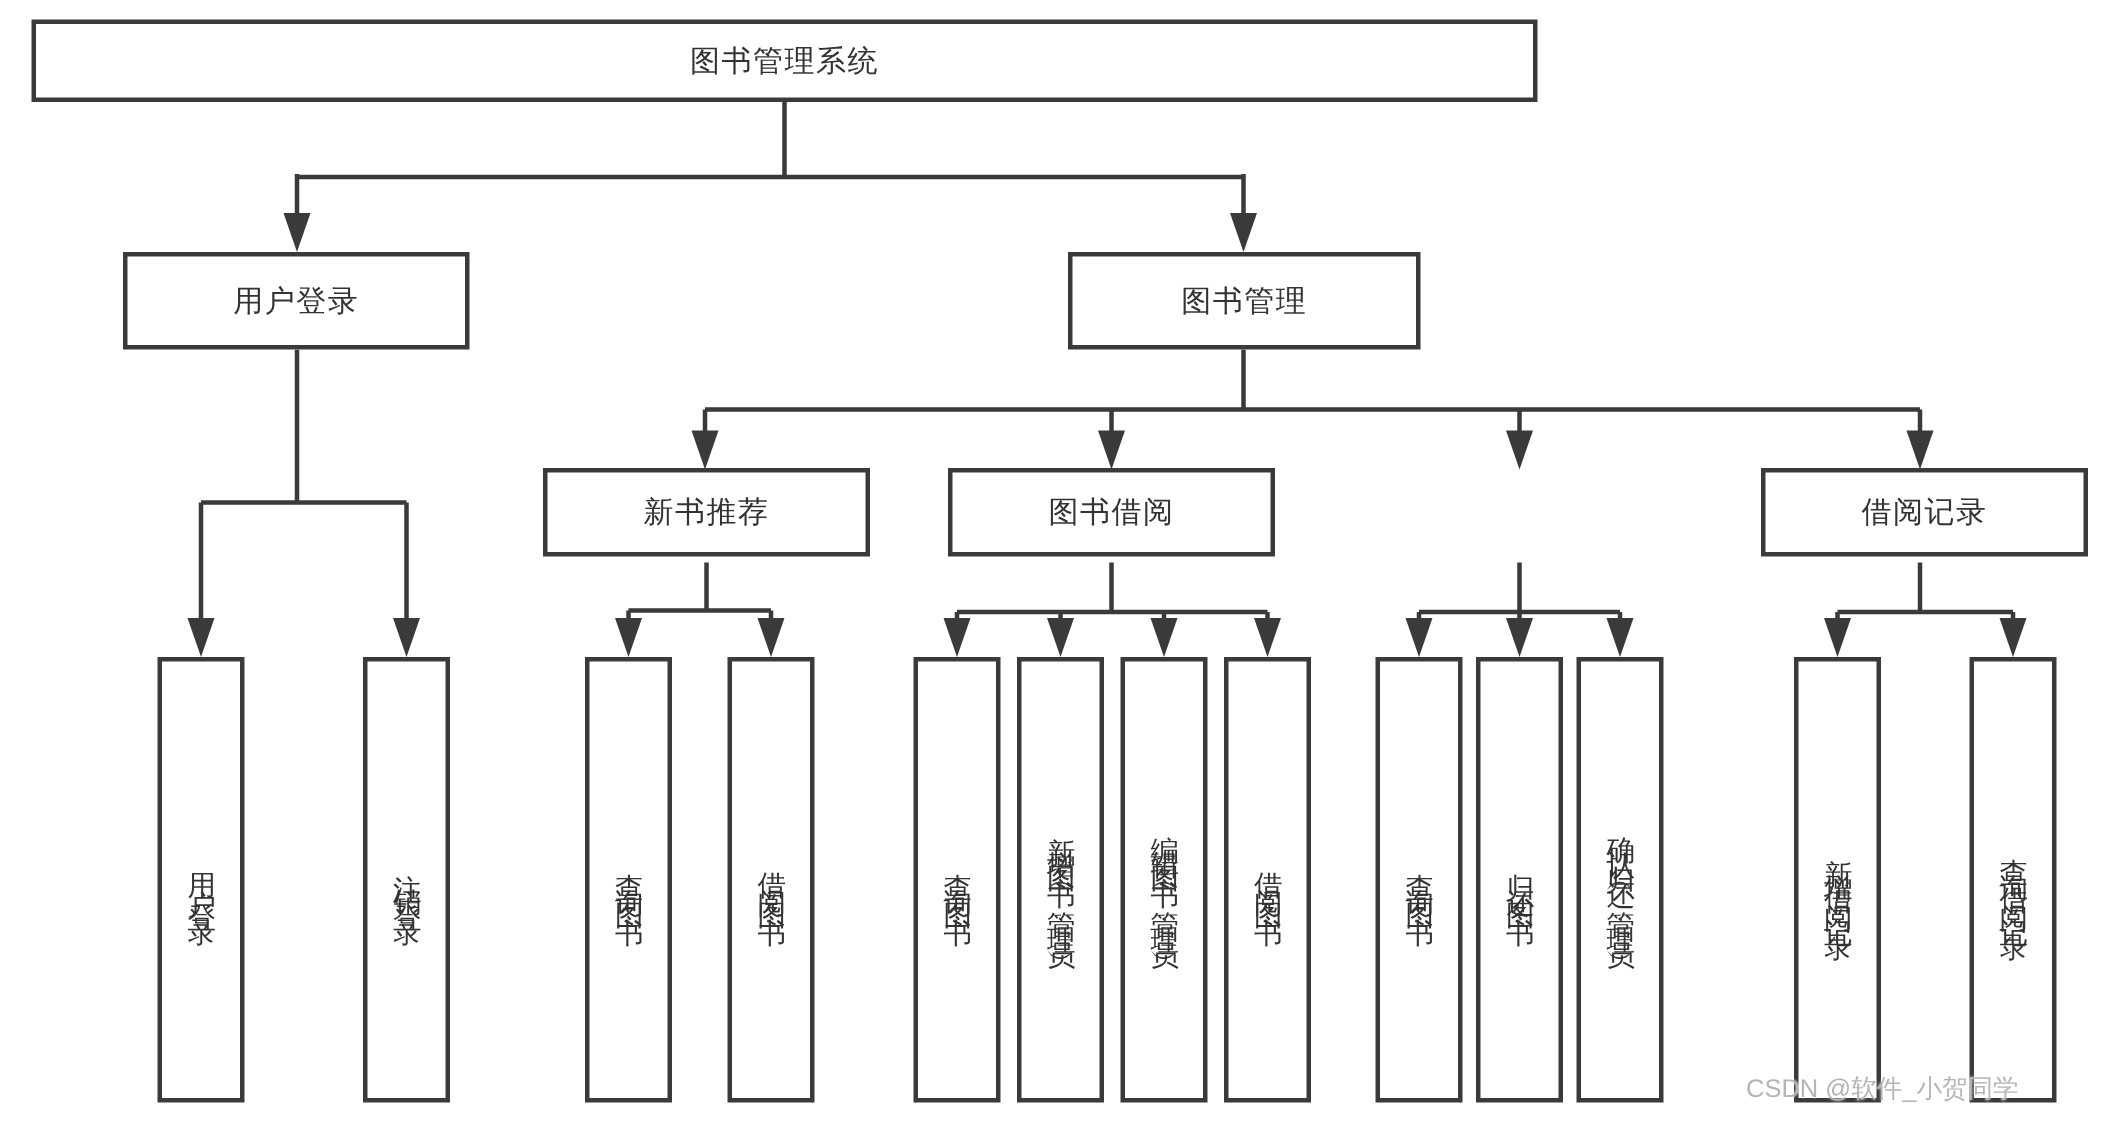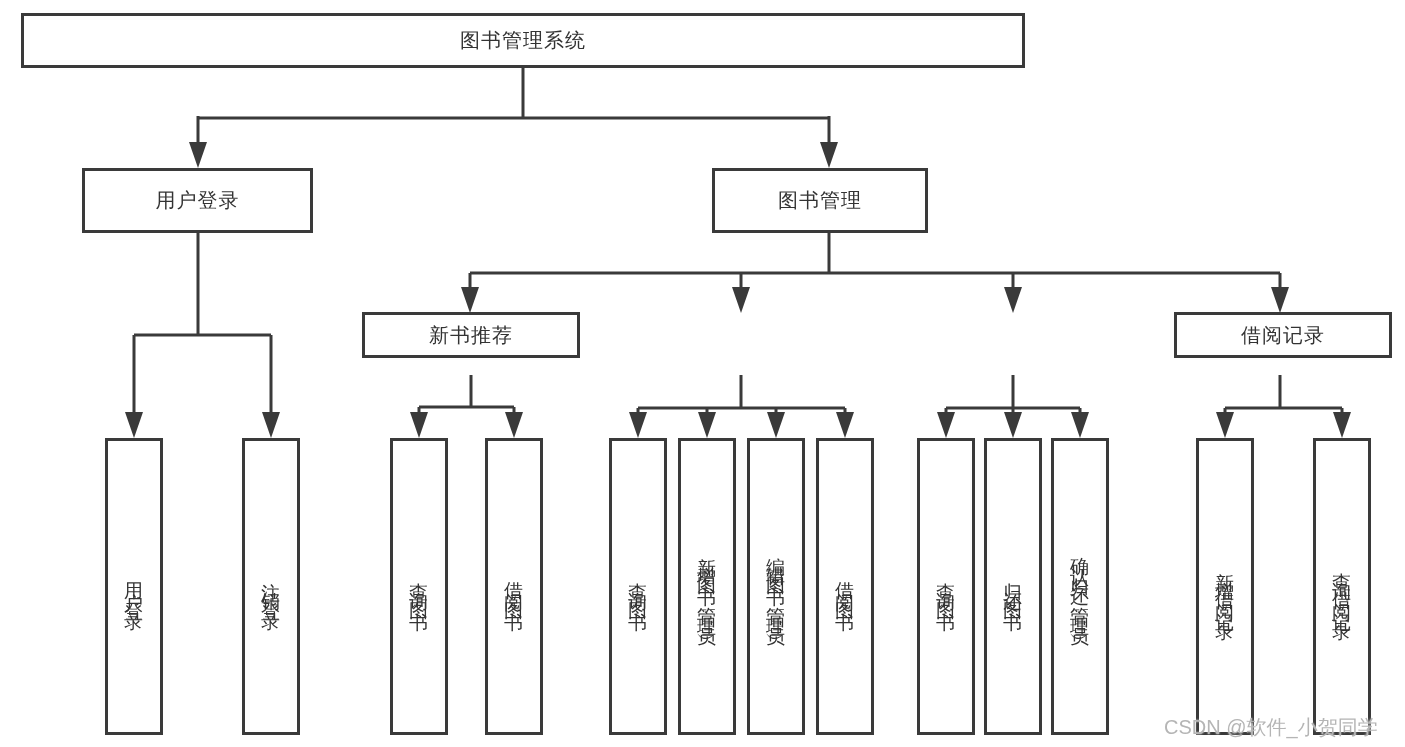--- a/index.html
+++ b/index.html
@@ -15,35 +15,35 @@
     position:absolute;
     box-sizing:border-box;
     background:#ffffff;
     border:3px solid #3a3a3a;
     display:flex;align-items:center;justify-content:center;
     color:#333333;
   }
   .h-label{font-size:20px;letter-spacing:1px;}
   .root{left:21px;top:13px;width:1004px;height:55px;}
   .lvl1a{left:82px;top:168px;width:231px;height:65px;}
-  .lvl1b{left:712px;top:168px;width:216px;height:65px;}
-  .lvl2{top:312px;height:46px;width:218px;font-family:Liberation Mono, monospace;}
+  .lvl1b{left:712px;top:168px;width:235px;height:65px;}
+  .lvl2{top:312px;height:59px;width:218px;font-family:Liberation Mono, monospace;}
   .leaf{top:438px;width:58px;height:297px;}
   .leaf .v-label{
     writing-mode:vertical-rl;
     text-orientation:mixed;
     font-size:19px;
     letter-spacing:10px;
     line-height:1;
     color:#333333;
   }
   .watermark{
     position:absolute;
     left:1164px;top:714px;
-    font-size:20px;
+    font-size:17px;
     color:#b5b5b5;
     white-space:nowrap;
     text-shadow:0 0 2px #ffffff;
     z-index:5;
   }
 </style>
 </head>
 <body>
 
 <div class="canvas">
@@ -78,20 +78,21 @@
       <polygon points="1333,412 1351,412 1342,438"></polygon>
     </g>
   </svg>
 
   <div class="node root h-label">图书管理系统</div>
 
   <div class="node lvl1a h-label">用户登录</div>
   <div class="node lvl1b h-label">图书管理</div>
 
   <div class="node lvl2 h-label" style="left:362px">新书推荐</div>
+  <div class="node lvl2 h-label" style="left:632px">图书借阅</div>
   <div class="node lvl2 h-label" style="left:1174px">借阅记录</div>
 
   <div class="node leaf" style="left:105px">
     <span class="v-label">用户登录</span>
   </div>
   <div class="node leaf" style="left:242px">
     <span class="v-label">注销登录</span>
   </div>
 
   <div class="node leaf" style="left:390px">

